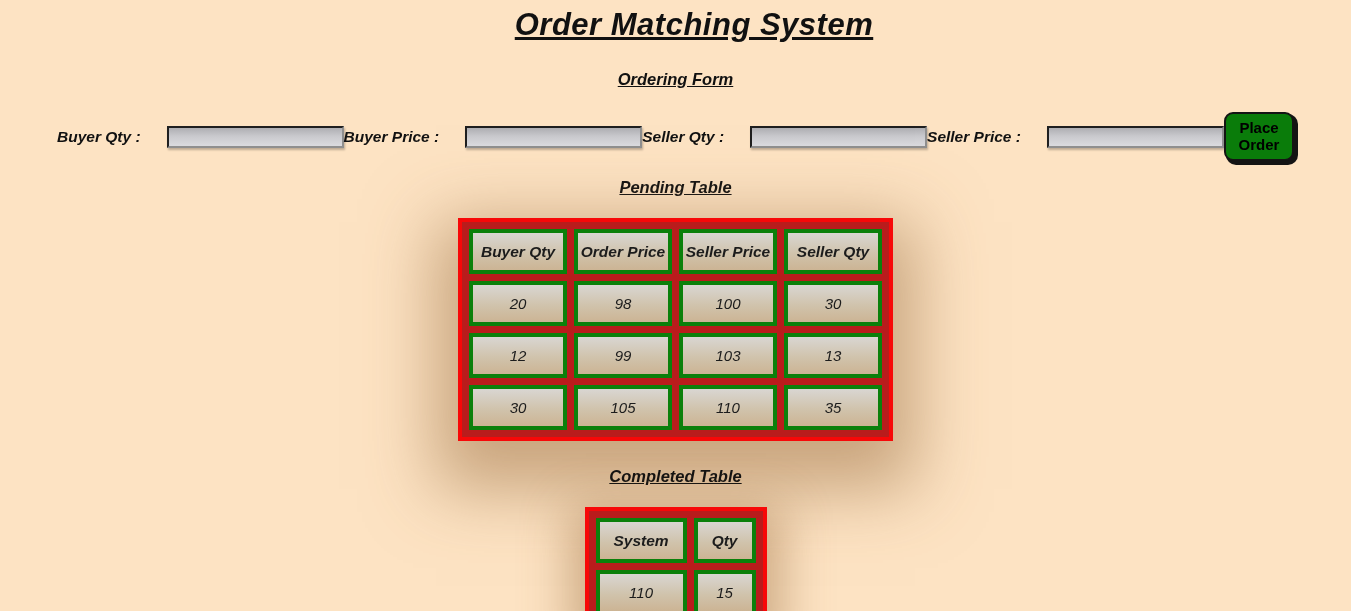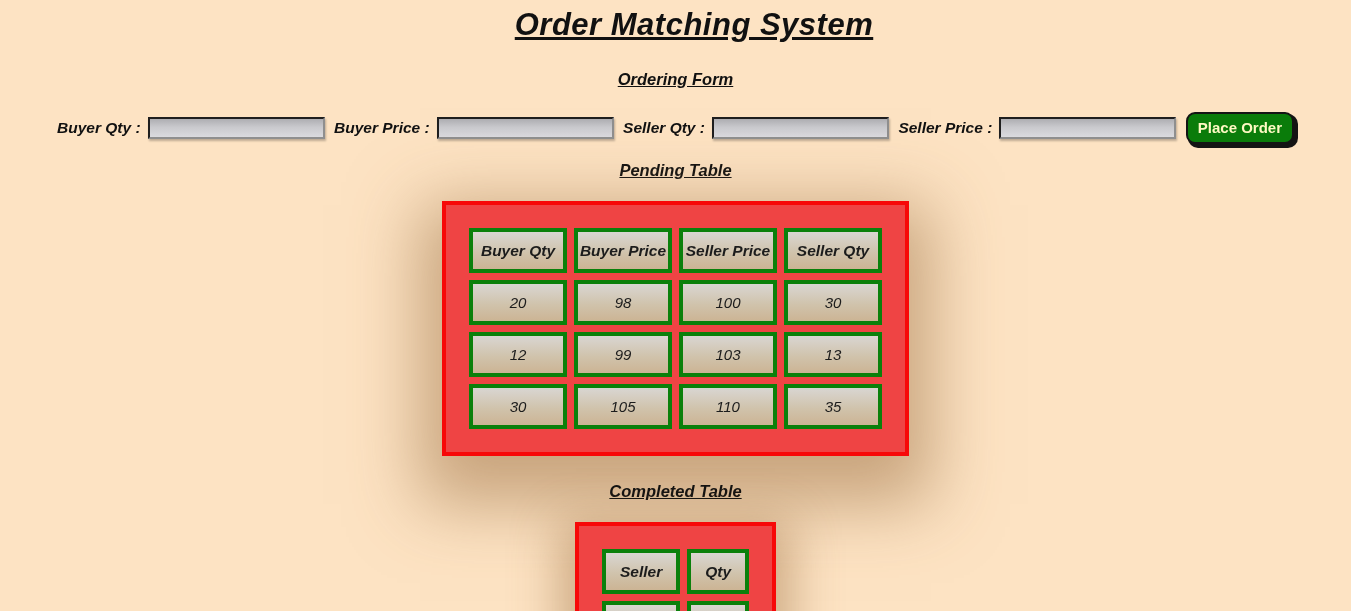--- a/index.html
+++ b/index.html
@@ -39,20 +39,21 @@
   .form-row {
     display: flex;
     justify-content: space-between;
     align-items: center;
     padding: 0 57px;
     margin-top: 23px;
   }
   .form-group {
     display: flex;
     align-items: center;
+    gap: 19px;
   }
   .form-label {
     font-weight: bold;
     font-style: italic;
     font-size: 15.5px;
     margin-right: 7px;
     white-space: nowrap;
   }
   .form-input {
     width: 177px;
@@ -62,21 +63,21 @@
     border-color: #1f1f1f #8f8f8f #8f8f8f #1f1f1f;
     background: linear-gradient(180deg, #aeaeb2 0%, #c9c9cd 45%, #dbdbdf 100%);
     box-shadow: 1px 2px 2px rgba(0,0,0,0.25);
     outline: none;
     font-family: "Liberation Sans", sans-serif;
     font-size: 14px;
     padding: 0 4px;
   }
   .place-order-btn {
     background: #0a7c0a;
-    color: #fef9c3;
+    color: #000000;
     font-family: "Liberation Sans", sans-serif;
     font-size: 15px;
     font-weight: bold;
     padding: 5px 10px 6px 10px;
     border: 2px solid #141414;
     border-radius: 9px;
     box-shadow: 3px 3px 0 1px #141414;
     cursor: pointer;
   }
 
@@ -85,22 +86,22 @@
     display: flex;
     justify-content: center;
   }
   .wrap-pending   { margin-top: 21px; }
   .wrap-completed { margin-top: 21px; }
 
   .grid-table {
     border-collapse: separate;
     border-spacing: 7px;
     border: 4px solid #f70808;
-    background: #ef4444;
-    padding: 16px;
+    background: #b91c1c;
+    padding: 0;
   }
   .table-pending {
     box-shadow: 0 26px 65px 22px rgba(148, 102, 55, 0.50);
   }
   .table-completed {
     box-shadow: 0 16px 45px 15px rgba(148, 102, 55, 0.45);
   }
   .grid-table td, .grid-table th {
     border: 4px solid #0b800b;
     background: linear-gradient(180deg, #d9d6d2 0%, #d0c3ac 55%, #ccb494 100%);
@@ -156,21 +157,21 @@
   <button class="place-order-btn">Place Order</button>
 </div>
 
 <h2 class="section-heading heading-pending">Pending Table</h2>
 
 <div class="table-wrap wrap-pending">
   <table class="grid-table table-pending">
     <tbody>
         <tr>
       <th>Buyer Qty</th>
-      <th>Buyer Price</th>
+      <th>Order Price</th>
       <th>Seller Price</th>
       <th>Seller Qty</th>
     </tr>
     <tr>
       <td>20</td>
       <td>98</td>
       <td>100</td>
       <td>30</td>
     </tr>
     <tr>
@@ -188,21 +189,21 @@
   </tbody>
     </table>
 </div>
 
 <h2 class="section-heading heading-completed">Completed Table</h2>
 
 <div class="table-wrap wrap-completed">
   <table class="grid-table table-completed">
     <tbody>
         <tr>
-      <th>Seller</th>
+      <th>System</th>
       <th>Qty</th>
     </tr>
     <tr>
       <td>110</td>
       <td>15</td>
     </tr>
   </tbody>
     </table>
 </div>
 

